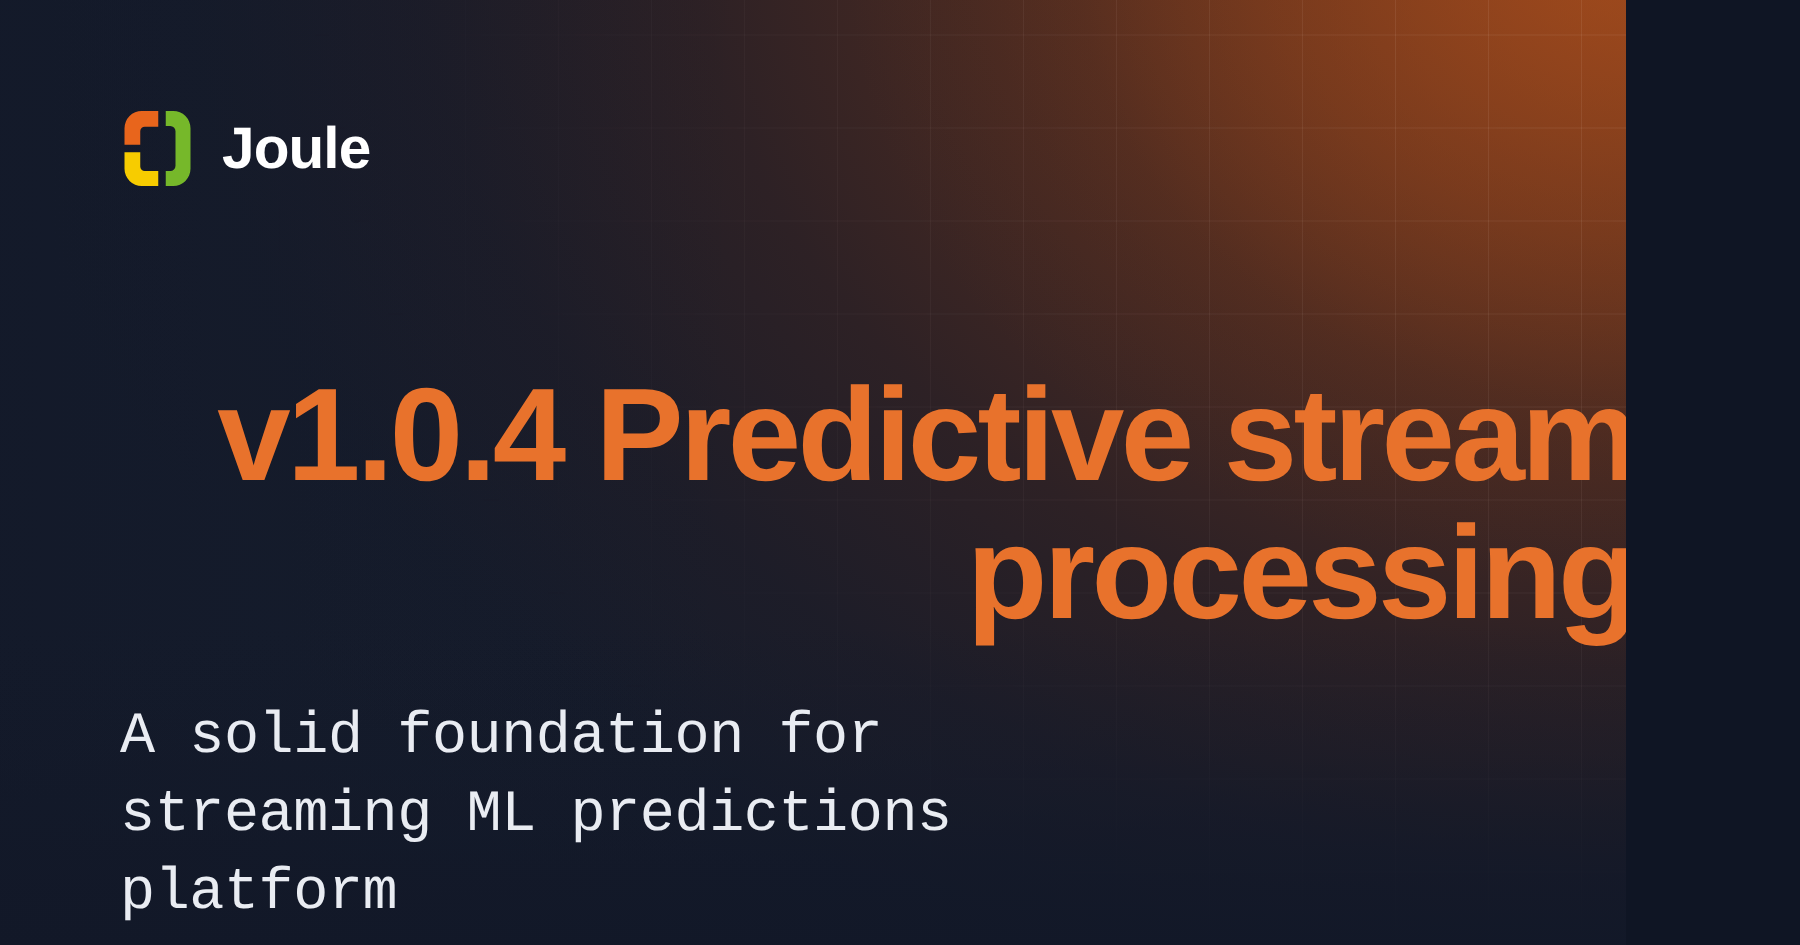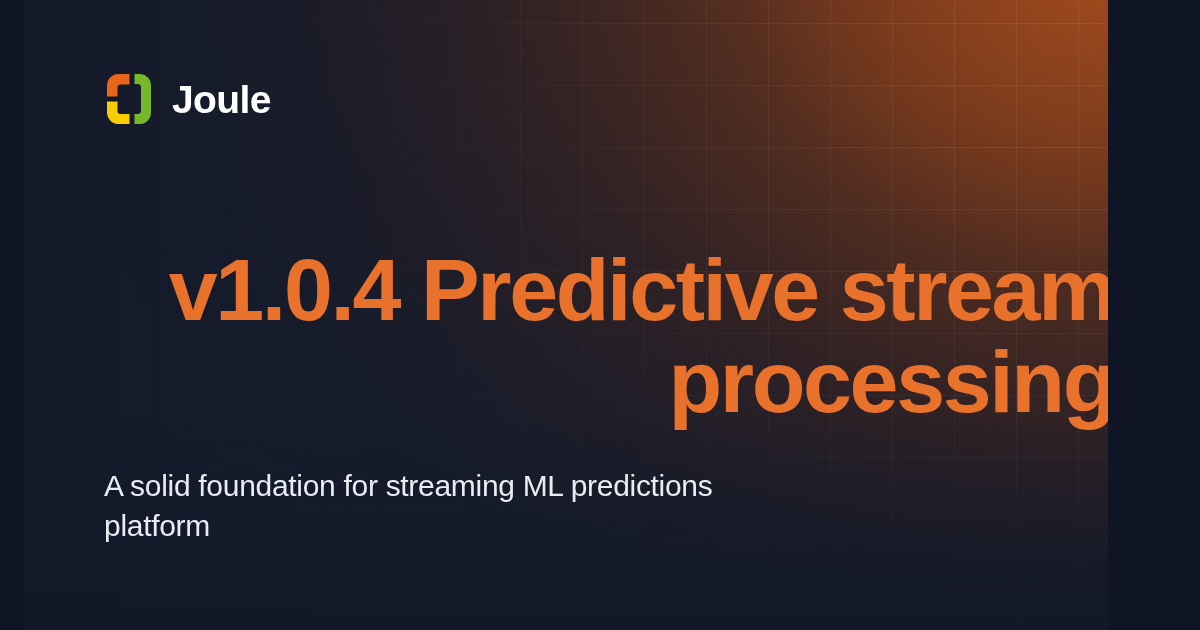--- a/index.html
+++ b/index.html
@@ -11,21 +11,20 @@
     background:#0f1524;
   }
 
   #card {
     position:relative;
     width:1084px;
     height:630px;
     background:#151c2c;
     overflow:hidden;
     font-family:"Liberation Sans", sans-serif;
-    margin-left:24px;
   }
 
   
 
   
   .bg-glow {
     position:absolute;
     inset:0;
     background:
       radial-gradient(1150px 900px at 104% -12%,
@@ -131,24 +130,25 @@
     text-align:right;
   }
 
   
   .subtitle {
     position:absolute;
     left:80px;
     top:466px;
     width:660px;
     color:#e9ecf2;
-    font-size:30px;
+    font-size:39px;
     font-weight:400;
     line-height:1.33;
     letter-spacing:-0.3px;
+    font-family:Liberation Mono, monospace;
   }
 </style>
 </head>
 <body>
 
 <div id="card">
 
   <div class="bg-glow"></div>
   <div class="bg-glow-hot"></div>
   <div class="bg-grid"></div>

